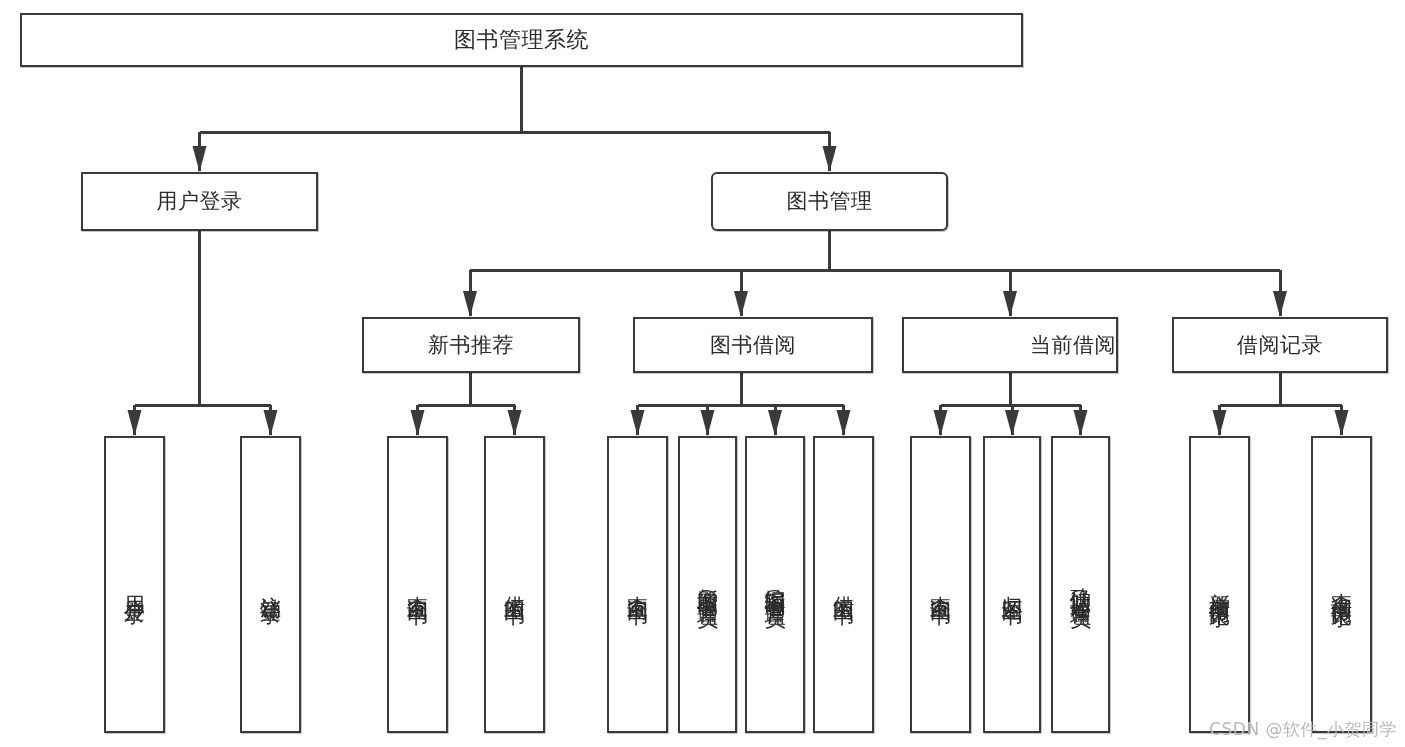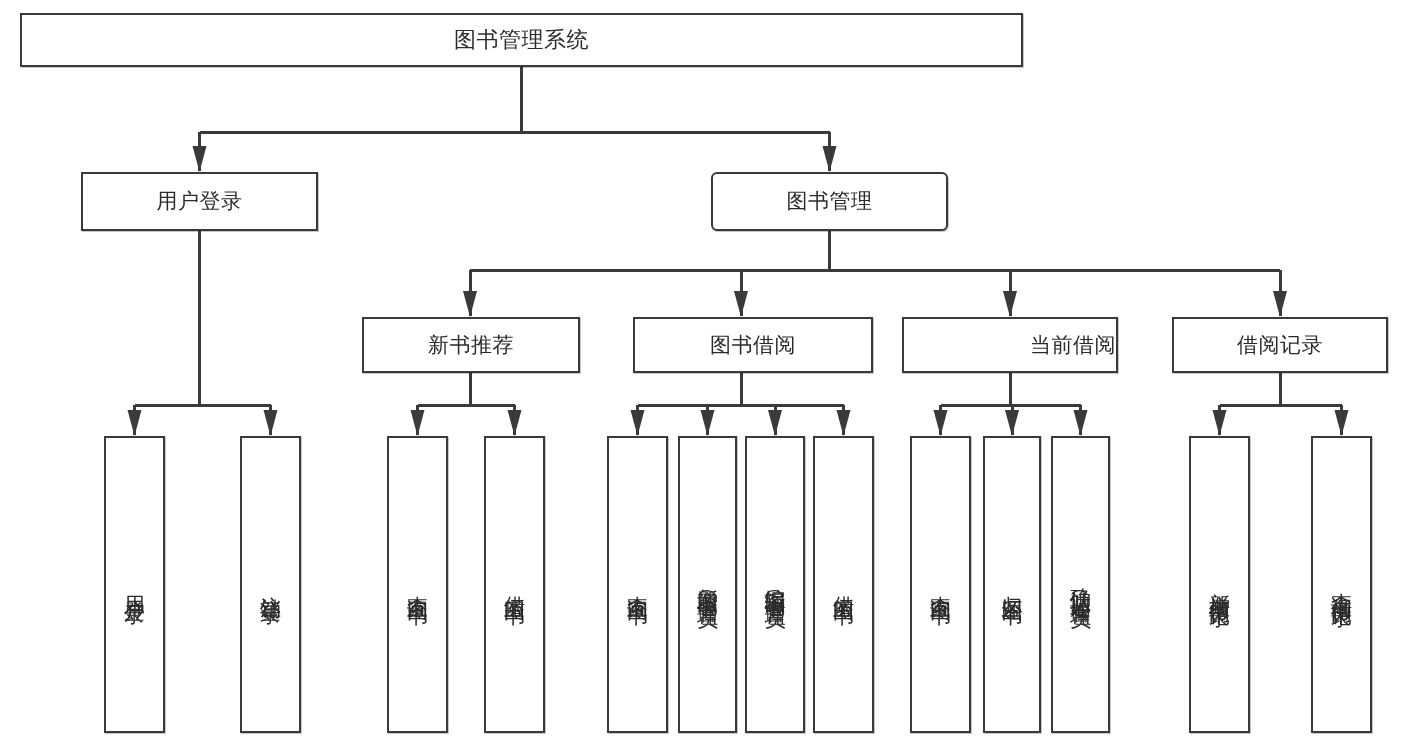--- a/index.html
+++ b/index.html
@@ -179,13 +179,14 @@
       <div class="node-box" style="left: 1051px; top: 436px; width: 59px; height: 297px;">
         <span class="node-label-v">确认归还（管理员）</span>
       </div>
       <div class="node-box" style="left: 1189px; top: 436px; width: 61px; height: 297px;">
         <span class="node-label-v">新增借阅记录</span>
       </div>
       <div class="node-box" style="left: 1311px; top: 436px; width: 61px; height: 297px;">
         <span class="node-label-v">查询借阅记录</span>
       </div>
     </div>
+  <div class="watermark">CSDN @软件_小贺同学</div>
 </div>
 
 </body></html>

